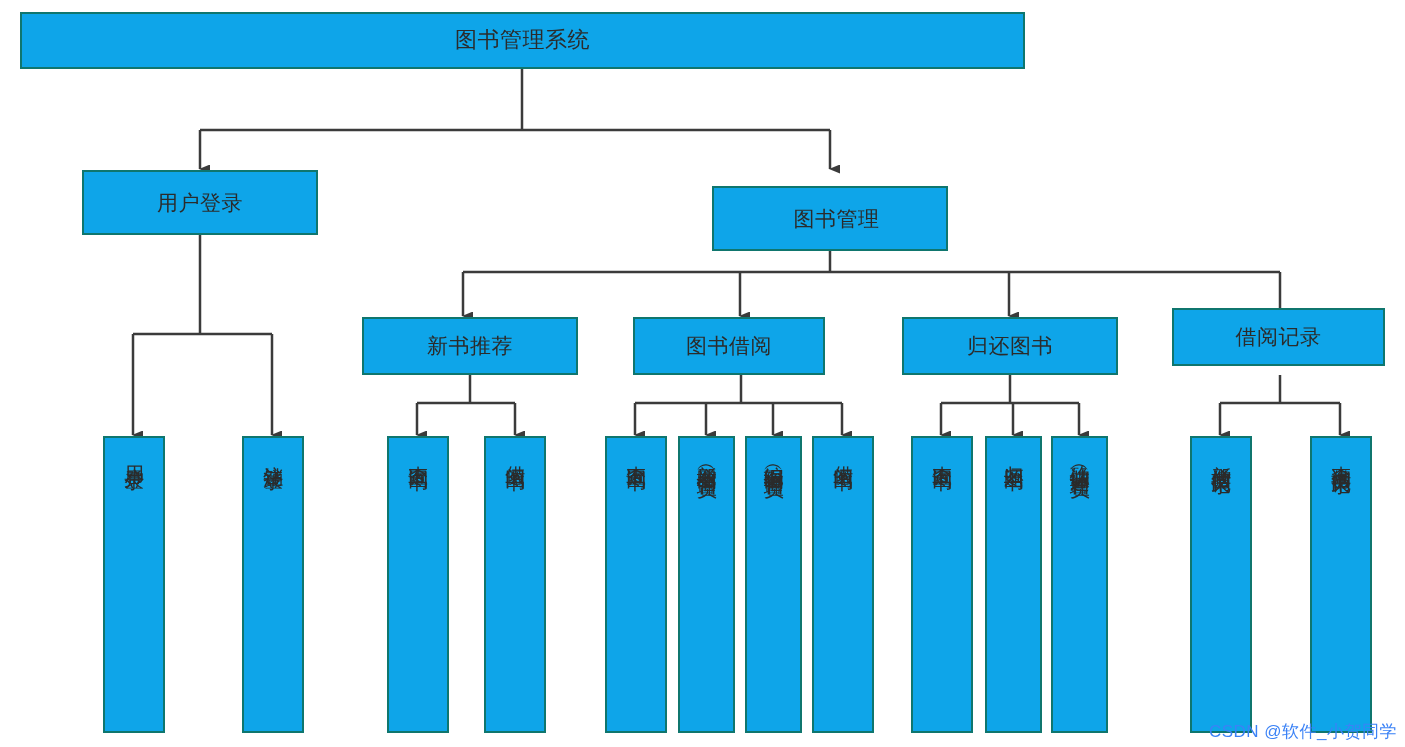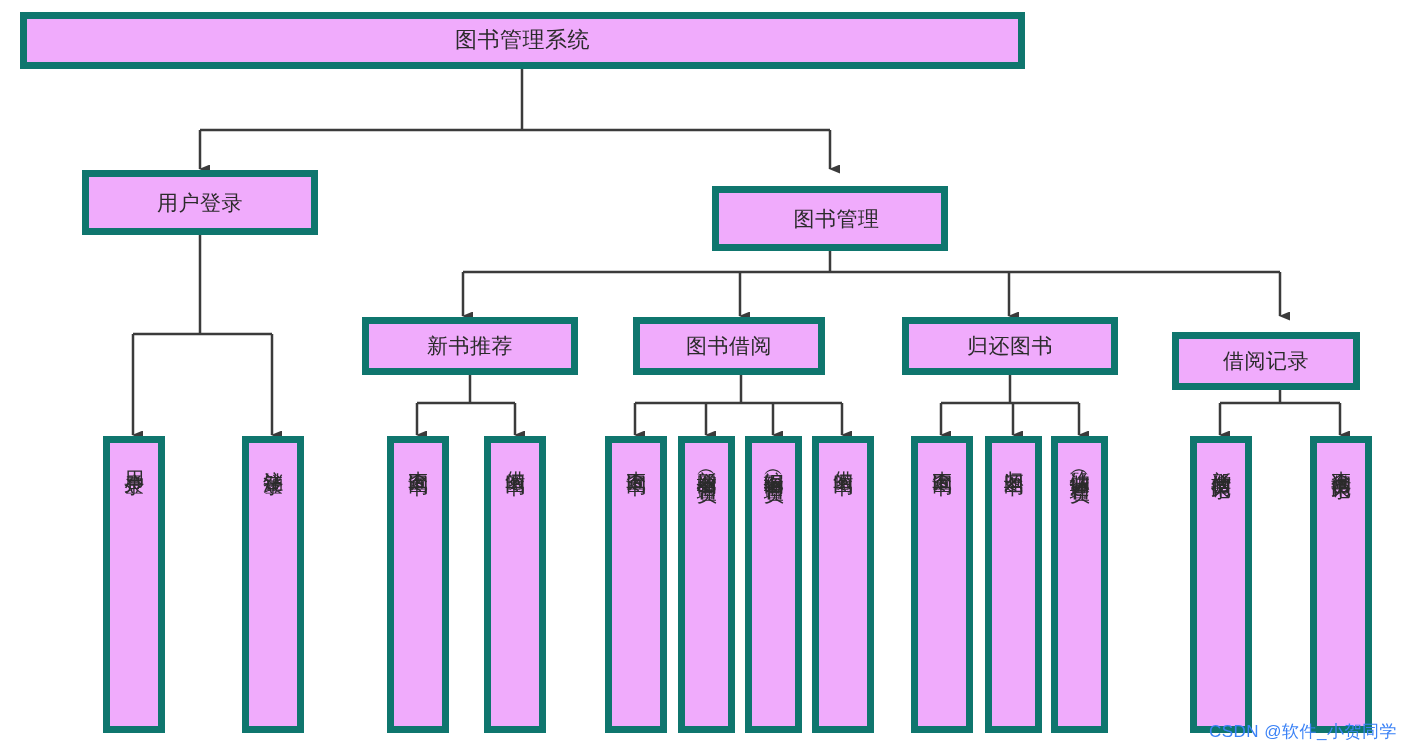--- a/index.html
+++ b/index.html
@@ -23,22 +23,22 @@
     position: absolute;
     left: 0;
     top: 0;
     width: 1405px;
     height: 747px;
     pointer-events: none;
   }
   .node-box {
     position: absolute;
     box-sizing: border-box;
-    background: #f0abfc;
-    border: 7px solid #0f766e;
+    background: #0ea5e9;
+    border: 2px solid #0f766e;
     display: flex;
     align-items: center;
     justify-content: center;
     color: #2b2b2b;
   }
   .node-box.horizontal .node-label {
     writing-mode: horizontal-tb;
     font-size: 21px;
     letter-spacing: 0.5px;
     line-height: 1.1;
@@ -131,21 +131,21 @@
       </div>
       <div class="node-box horizontal" style="left: 362px; top: 317px; width: 216px; height: 58px; text-align: right;">
         <span class="node-label">新书推荐</span>
       </div>
       <div class="node-box horizontal" style="left: 633px; top: 317px; width: 192px; height: 58px;">
         <span class="node-label">图书借阅</span>
       </div>
       <div class="node-box horizontal" style="left: 902px; top: 317px; width: 216px; height: 58px;">
         <span class="node-label">归还图书</span>
       </div>
-      <div class="node-box horizontal" style="left: 1172px; top: 332px; width: 188px; height: 58px;">
+      <div class="node-box horizontal" style="left: 1172px; top: 308px; width: 213px; height: 58px;">
         <span class="node-label">借阅记录</span>
       </div>
       <div class="node-box vertical" style="left: 103px; top: 436px; width: 62px; height: 297px;">
         <span class="node-label">用户登录</span>
       </div>
       <div class="node-box vertical" style="left: 242px; top: 436px; width: 62px; height: 297px;">
         <span class="node-label">注销登录</span>
       </div>
       <div class="node-box vertical" style="left: 387px; top: 436px; width: 62px; height: 297px;">
         <span class="node-label">查询图书</span>

